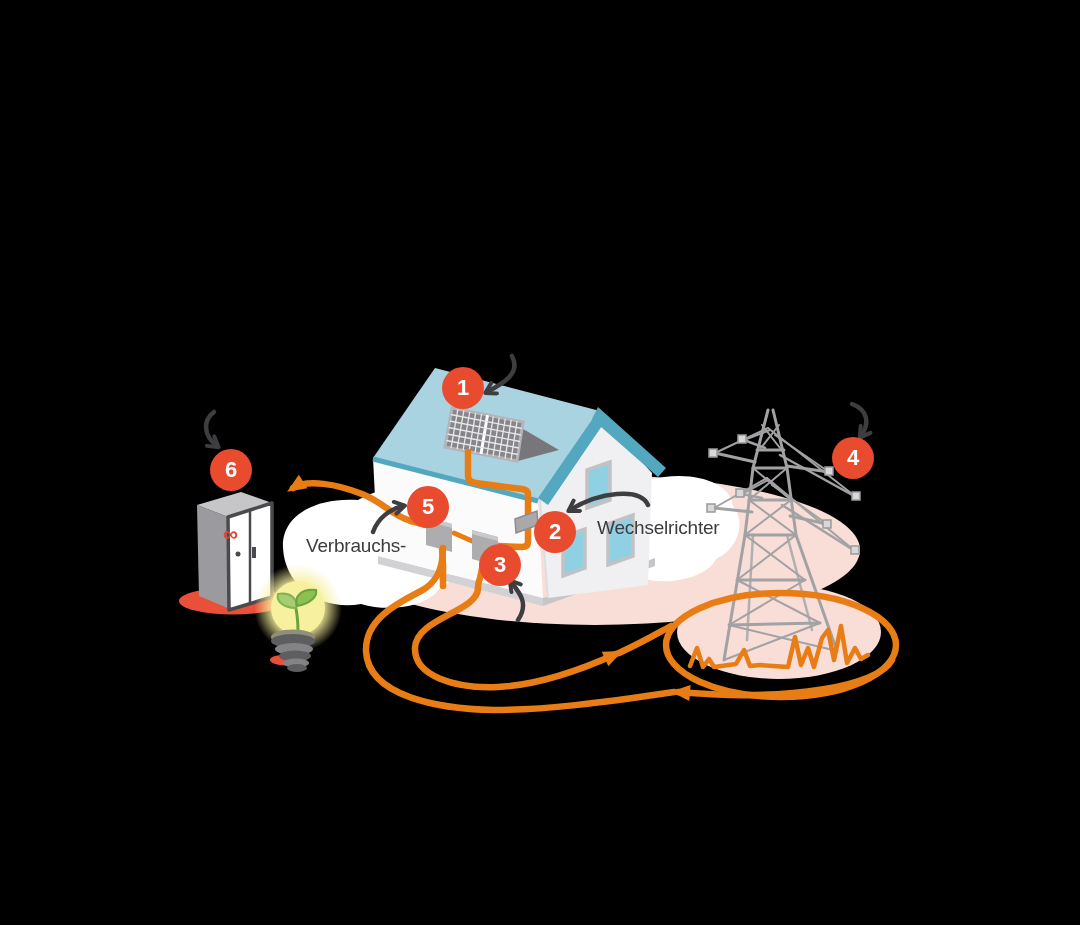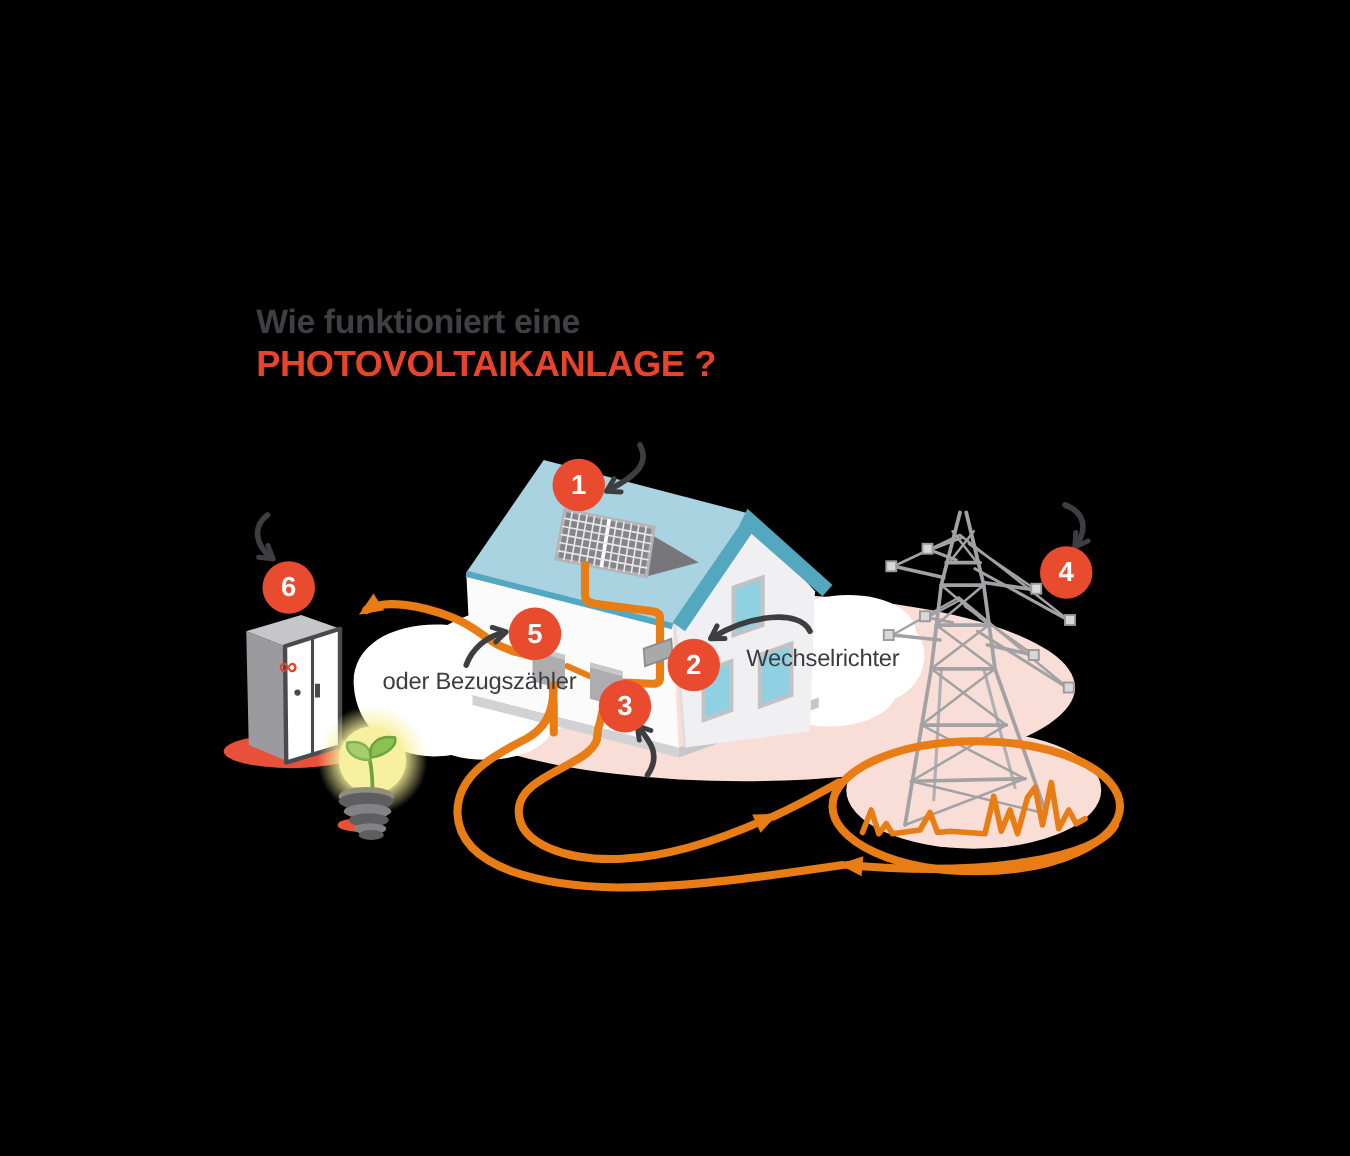--- a/index.html
+++ b/index.html
@@ -211,29 +211,25 @@
   <g fill="none" stroke="#3e3e40" stroke-width="4.5" stroke-linecap="round" marker-end="url(#mD)">
     <path d="M512,356 C521,373 504,383 487,392"></path>
     <path d="M648,505 C640,487 599,492 570,510"></path>
     <path d="M518,620 C529,604 520,593 511,582"></path>
     <path d="M852,404 C868,410 870,423 861,436"></path>
     <path d="M373,532 C378,518 390,509 403,506"></path>
     <path d="M214,412 C202,421 204,436 217,446"></path>
   </g>
 </svg>
 
-<div class="title">
-  <div class="title-line1">Wie funktioniert eine</div>
-  <div class="title-line2">PHOTOVOLTAIKANLAGE ?</div>
-</div>
 
 <div class="label label-inverter">Wechselrichter</div>
 
 <div class="label label-meter">
-  <div>oder Bezugszähler</div>
+  <div>Verbrauchs-</div>
 </div>
 
 <div class="badge" style="left:442px;top:367px;">1</div>
 <div class="badge" style="left:534px;top:511px;">2</div>
 <div class="badge" style="left:479px;top:544px;">3</div>
 <div class="badge" style="left:832px;top:437px;">4</div>
 <div class="badge" style="left:407px;top:486px;">5</div>
 <div class="badge" style="left:210px;top:449px;">6</div>
 
 <div class="cab-symbol">∞</div>

